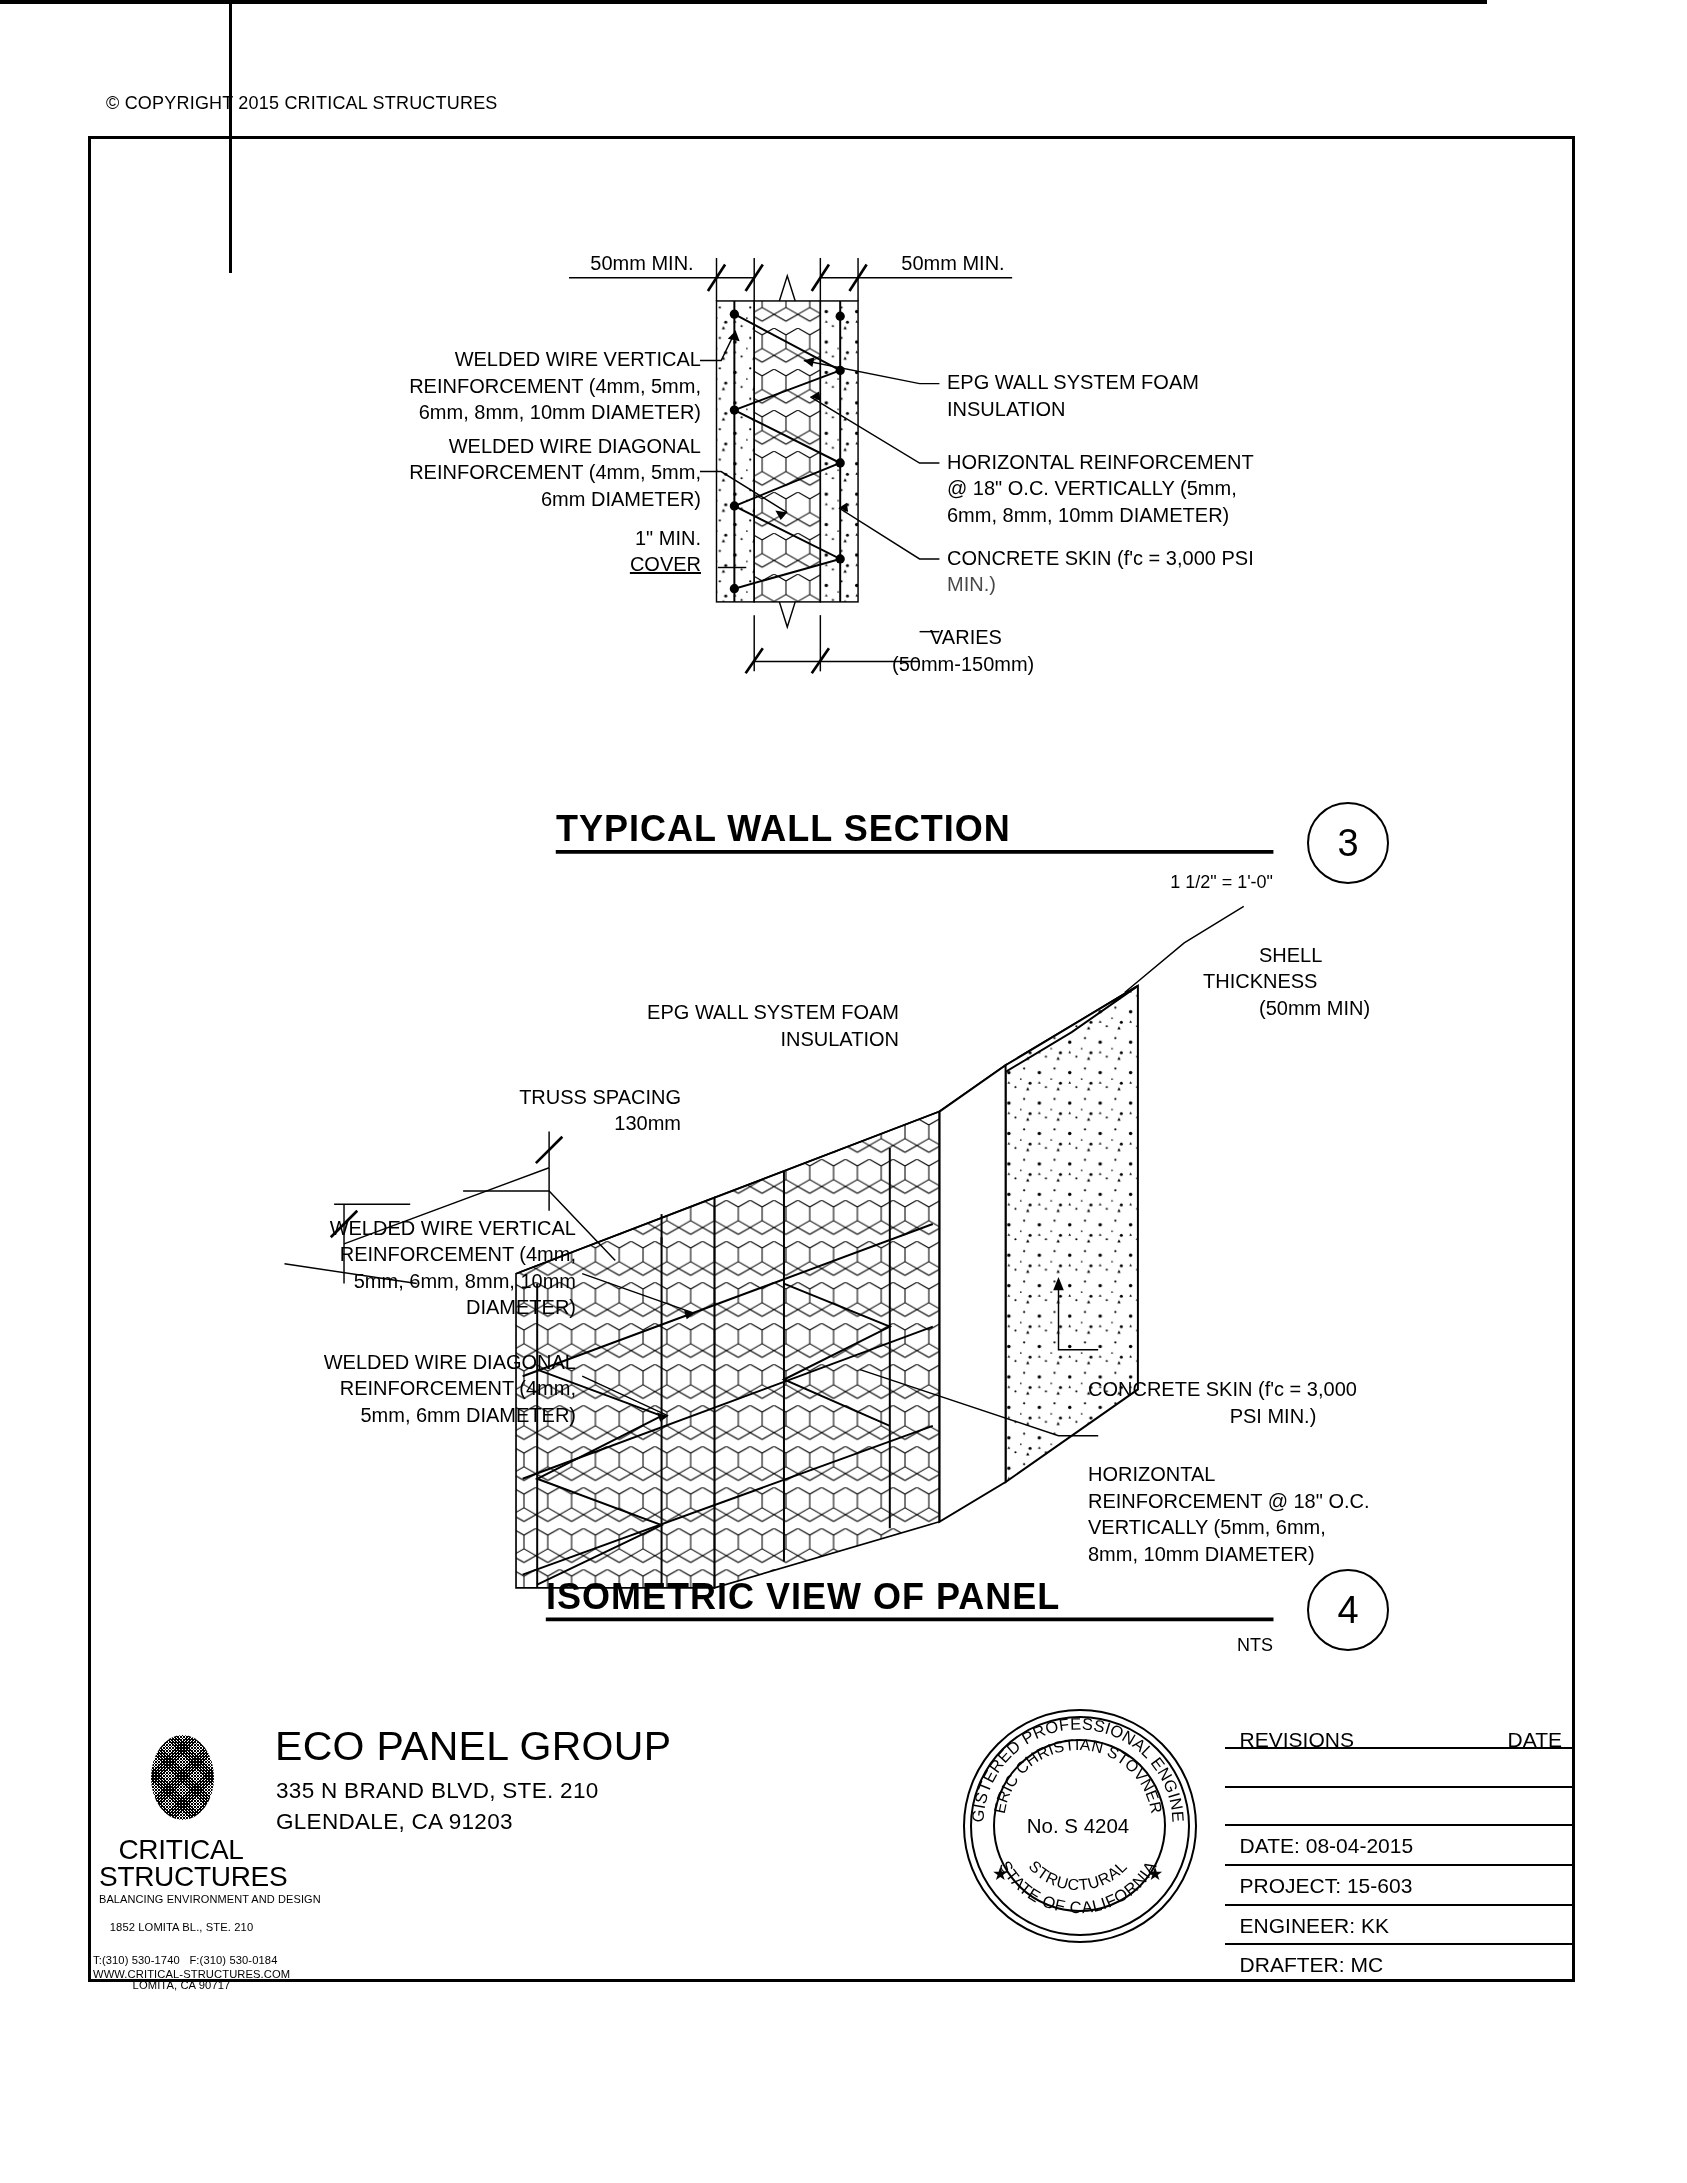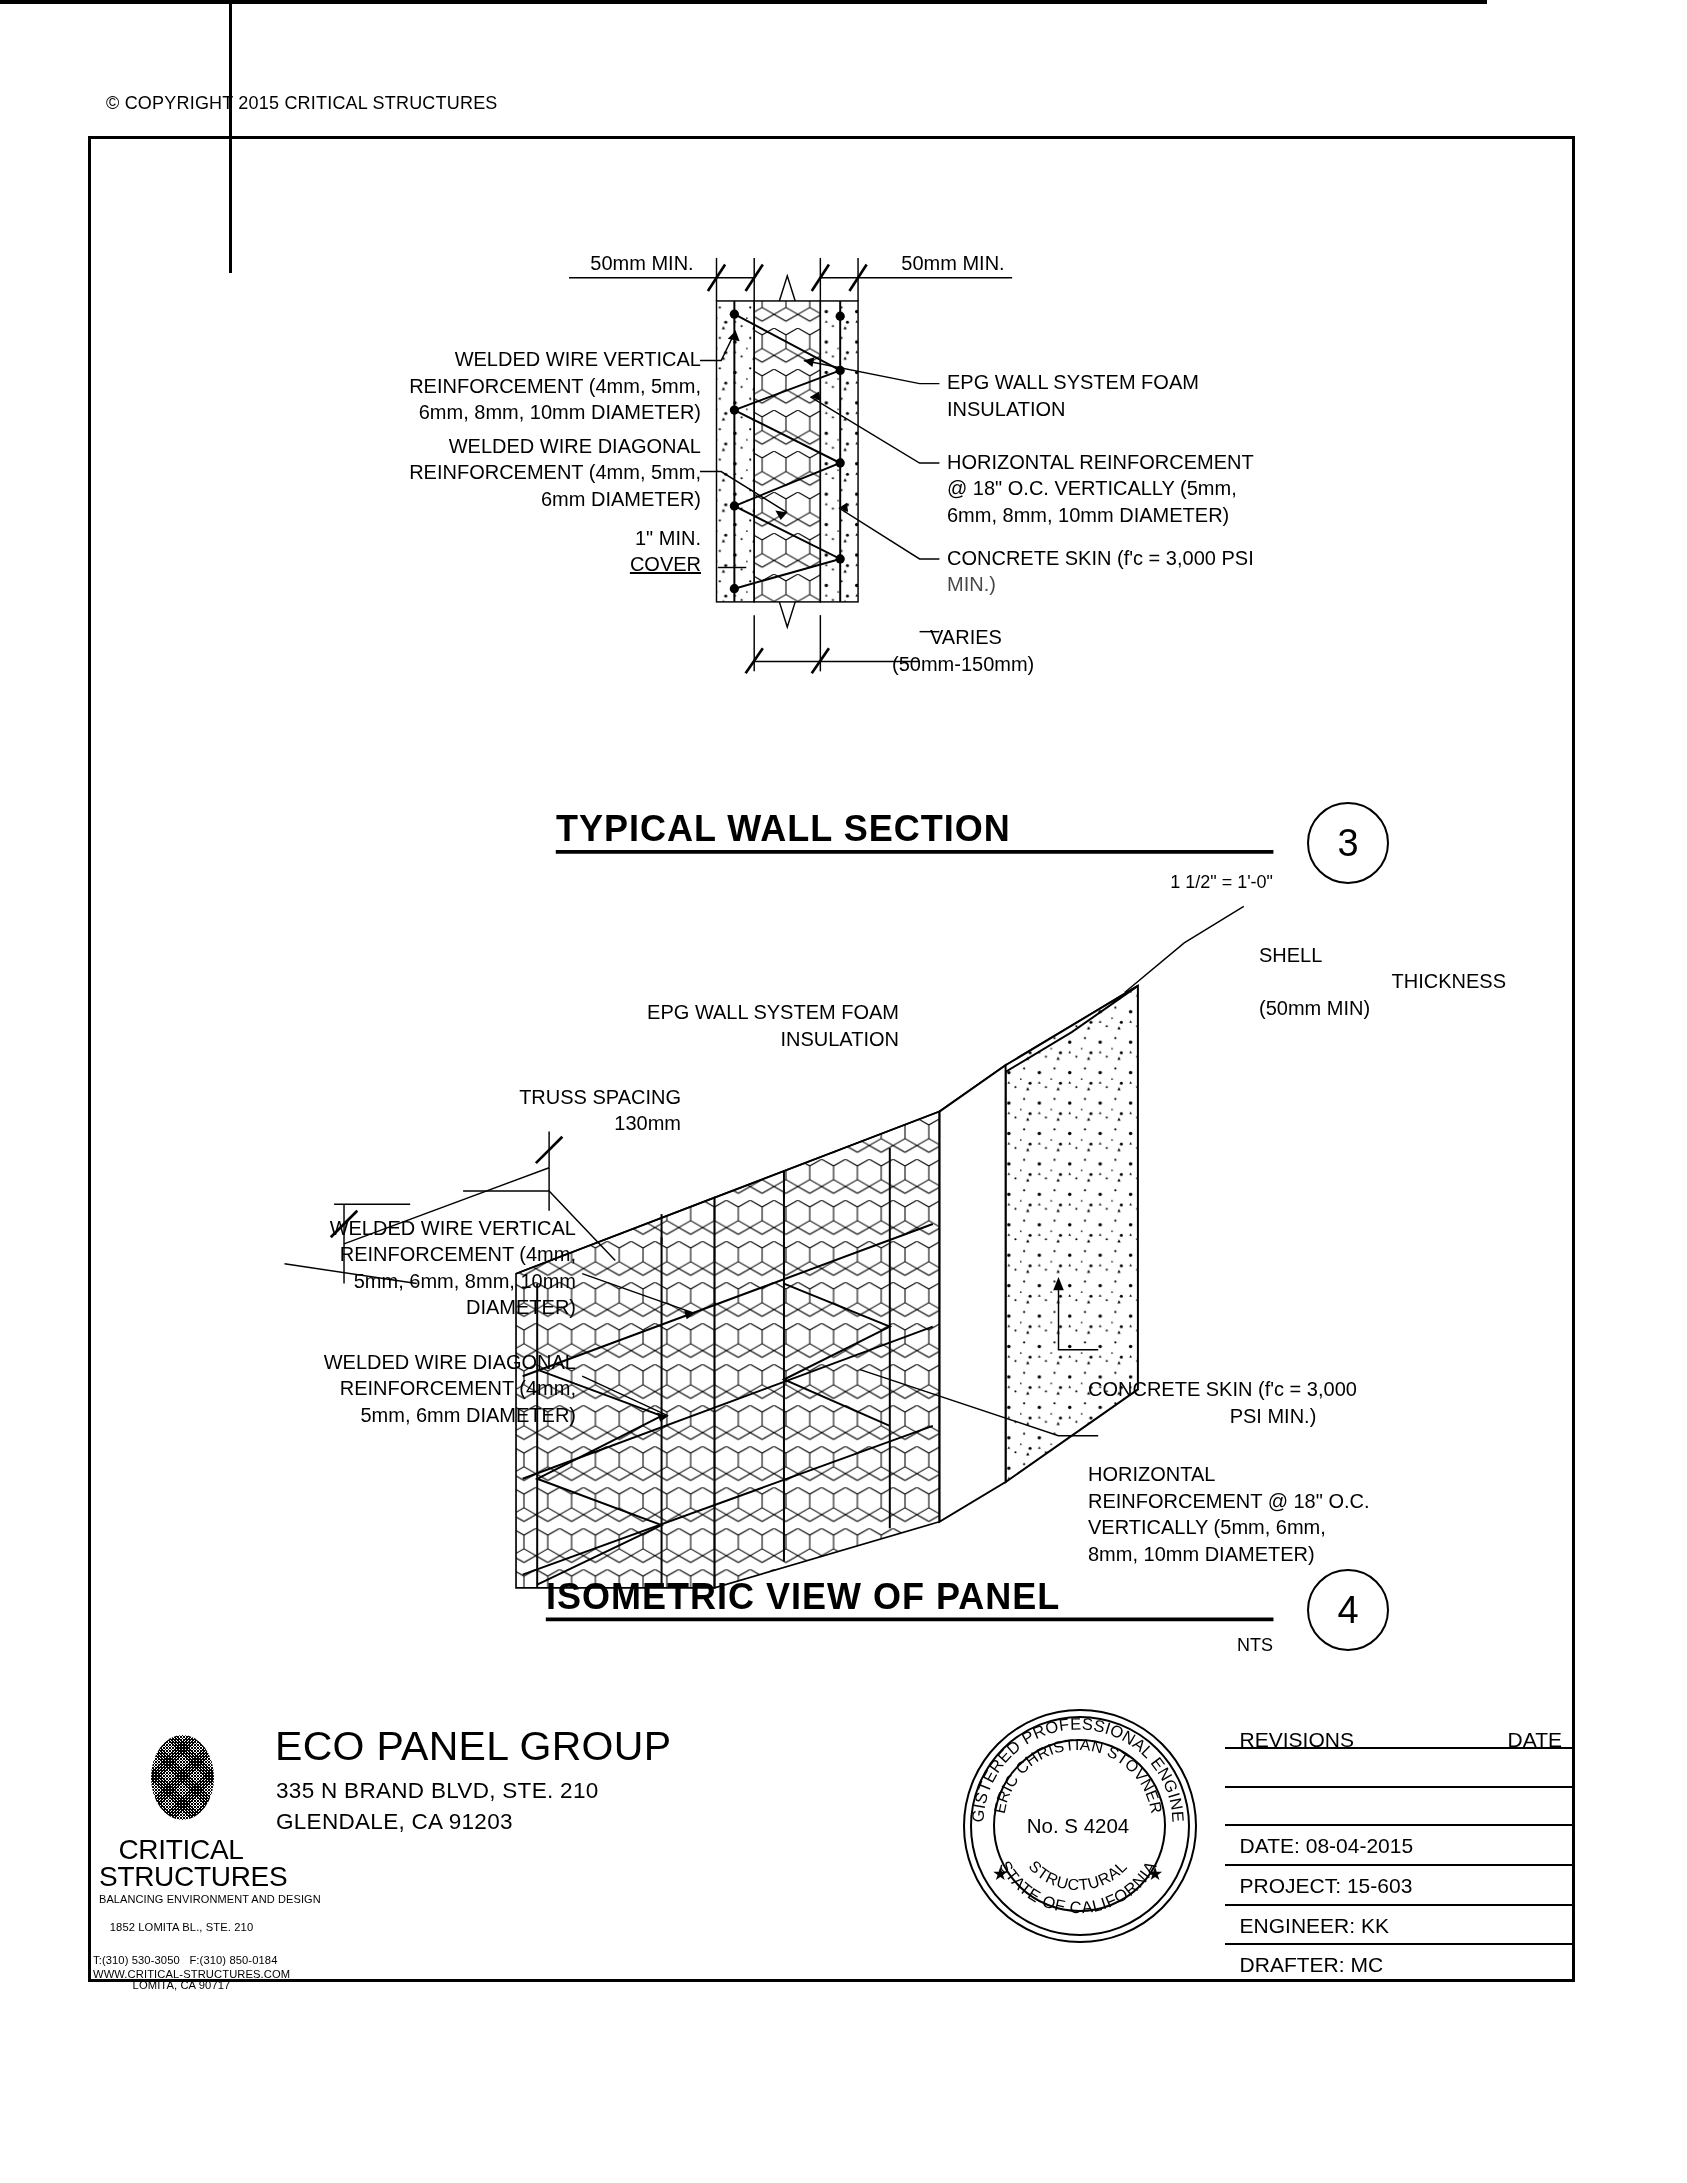--- a/index.html
+++ b/index.html
@@ -234,21 +234,21 @@
   <path class="ln lw1" d="M1660 790 L1600 790 L1300 690"></path>
 </svg>
 
 <div class="t note r" style="left:529px;top:1000px;width:370px;">EPG WALL SYSTEM FOAM</div>
 <div class="t note r" style="left:529px;top:1027px;width:370px;">INSULATION</div>
 
 <div class="t note r" style="left:463px;top:1085px;width:218px;">TRUSS SPACING</div>
 <div class="t note r" style="left:463px;top:1111px;width:218px;">130mm</div>
 
 <div class="t note l" style="left:1259px;top:943px;width:218px;">SHELL</div>
-<div class="t note l" style="left:1288px;top:969px;width:218px;text-align:right;">THICKNESS</div>
+<div class="t note l" style="left:1203px;top:969px;width:218px;">THICKNESS</div>
 <div class="t note l" style="left:1259px;top:996px;width:218px;">(50mm MIN)</div>
 
 <div class="t note r" style="left:265px;top:1216px;width:311px;">WELDED WIRE VERTICAL</div>
 <div class="t note r" style="left:265px;top:1242px;width:311px;">REINFORCEMENT (4mm,</div>
 <div class="t note r" style="left:265px;top:1269px;width:311px;">5mm, 6mm, 8mm, 10mm</div>
 <div class="t note r" style="left:265px;top:1295px;width:311px;">DIAMETER)</div>
 
 <div class="t note r" style="left:265px;top:1350px;width:311px;">WELDED WIRE DIAGONAL</div>
 <div class="t note r" style="left:265px;top:1376px;width:311px;">REINFORCEMENT (4mm,</div>
 <div class="t note r" style="left:265px;top:1403px;width:311px;">5mm, 6mm DIAMETER)</div>
@@ -274,21 +274,21 @@
   <div class="tbline" style="left:0;top:0;width:1487px;height:4px;"></div>
   <div class="tbline" style="left:229px;top:0;width:2.6px;height:273px;"></div>
 </div>
 
 <div id="cs-logo-ellipse"></div>
 <div class="t cs-word c" style="left:99px;top:1833px;width:164px;">CRITICAL</div>
 <div class="t cs-word c" style="left:99px;top:1860px;width:164px;">STRUCTURES</div>
 <div class="t cs-tag c" style="left:99px;top:1893px;width:164px;">BALANCING ENVIRONMENT AND DESIGN</div>
 <div class="t cs-addr c" style="left:98px;top:1919px;width:167px;">1852 LOMITA BL., STE. 210</div>
 <div class="t cs-addr c" style="left:98px;top:1935px;width:167px;margin-top:42px;">LOMITA, CA 90717</div>
-<div class="t cs-addr c" style="left:93px;top:1952px;width:177px;">T:(310) 530-3050   F:(310) 850-0184</div>
+<div class="t cs-addr c" style="left:93px;top:1952px;width:177px;">T:(310) 530-1740   F:(310) 530-0184</div>
 <div class="t cs-addr c" style="left:93px;top:1966px;width:177px;">WWW.CRITICAL-STRUCTURES.COM</div>
 
 <div id="company-name" class="t" style="left:275px;top:1722px;">ECO PANEL GROUP</div>
 <div class="t company-addr" style="left:276px;top:1778px;">335 N BRAND BLVD, STE. 210</div>
 <div class="t company-addr" style="left:276px;top:1809px;">GLENDALE, CA 91203</div>
 
 <div id="stamp">
   <div class="ring" style="left:0;top:0;width:230px;height:230px;"></div>
   <div class="ring" style="left:7.3px;top:7.3px;width:216px;height:216px;"></div>
   <div class="ring" style="left:30px;top:30px;width:169px;height:169px;"></div>

